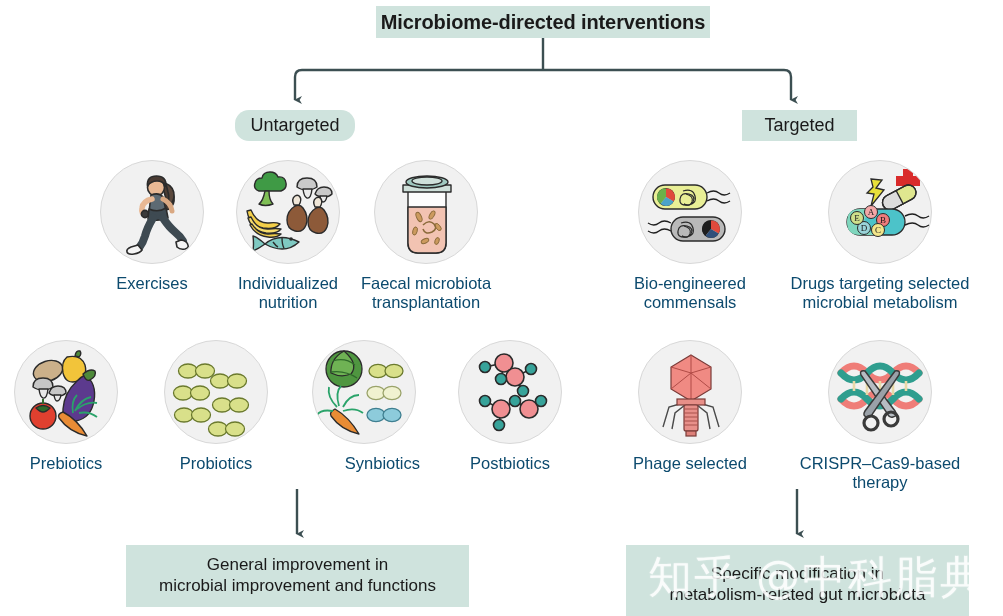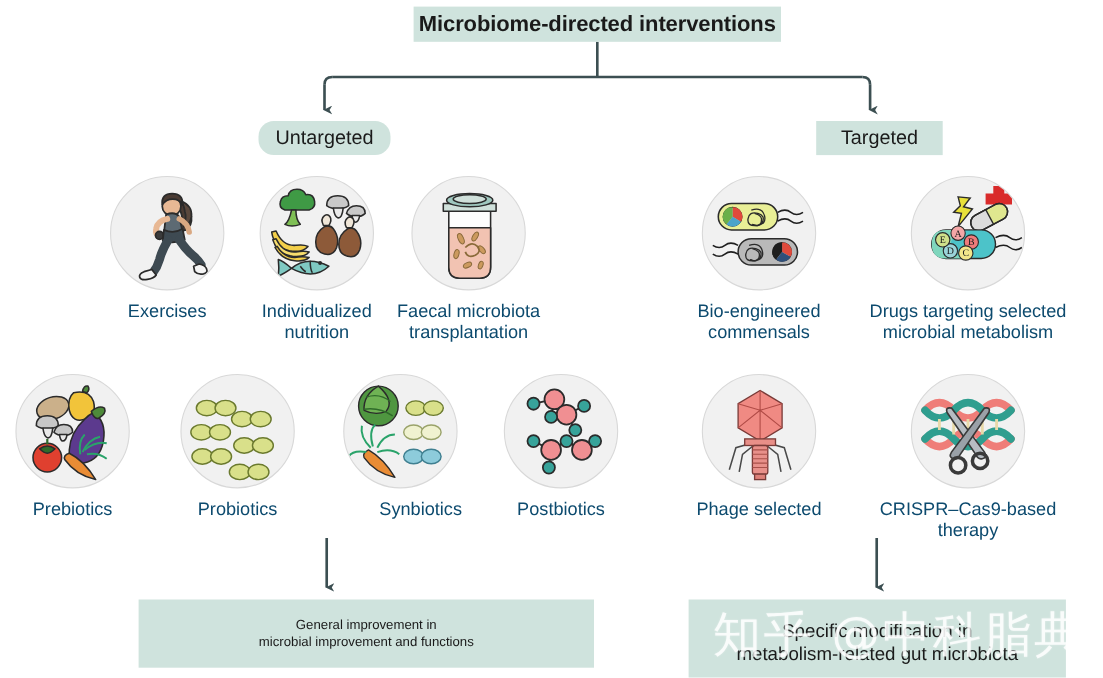--- a/index.html
+++ b/index.html
@@ -29,22 +29,22 @@
   #untargeted-box{
     left:235px;top:110px;width:120px;height:31px;
     font-size:18px;
     border-radius:14px;
   }
   #targeted-box{
     left:742px;top:110px;width:115px;height:31px;
     font-size:18px;
   }
   #outcome-left{
-    left:126px;top:545px;width:414px;height:62px;
-    font-size:12px;padding:0 20px;
+    left:126px;top:545px;width:343px;height:62px;
+    font-size:17px;padding:0 20px;
   }
   #outcome-right{
     left:626px;top:545px;width:343px;height:80px;
     font-size:17px;padding:0 6px;
   }
   .twoline{display:block;}
 
   
   svg.conn{position:absolute;left:0;top:0;width:1003px;height:616px;pointer-events:none;}
 

